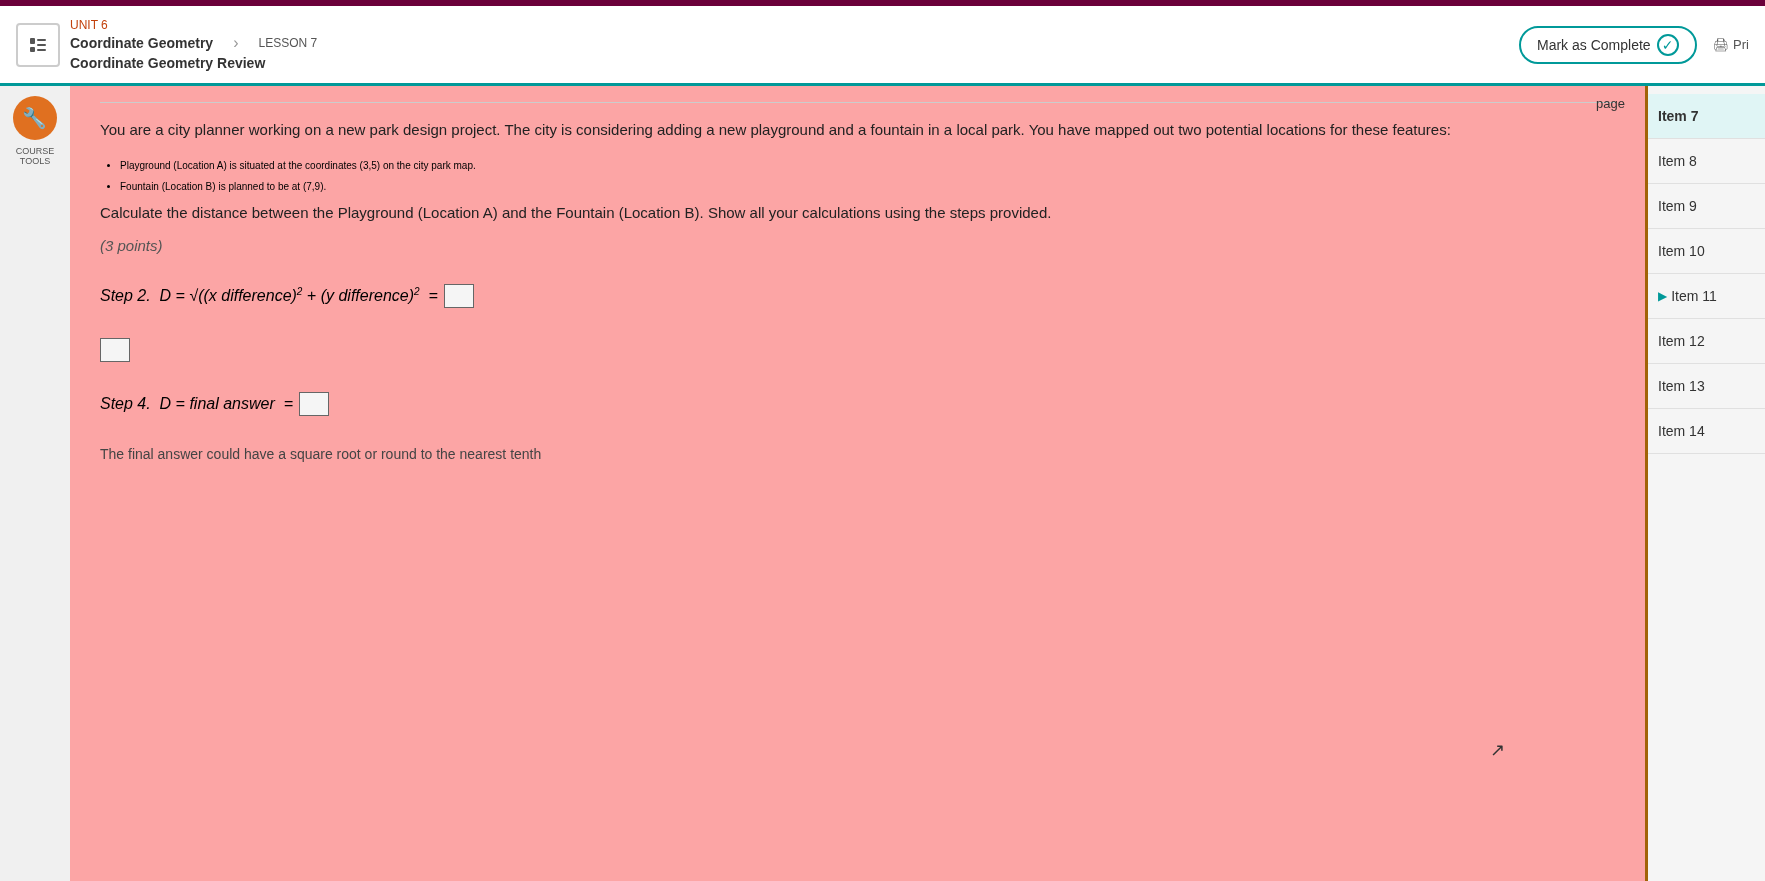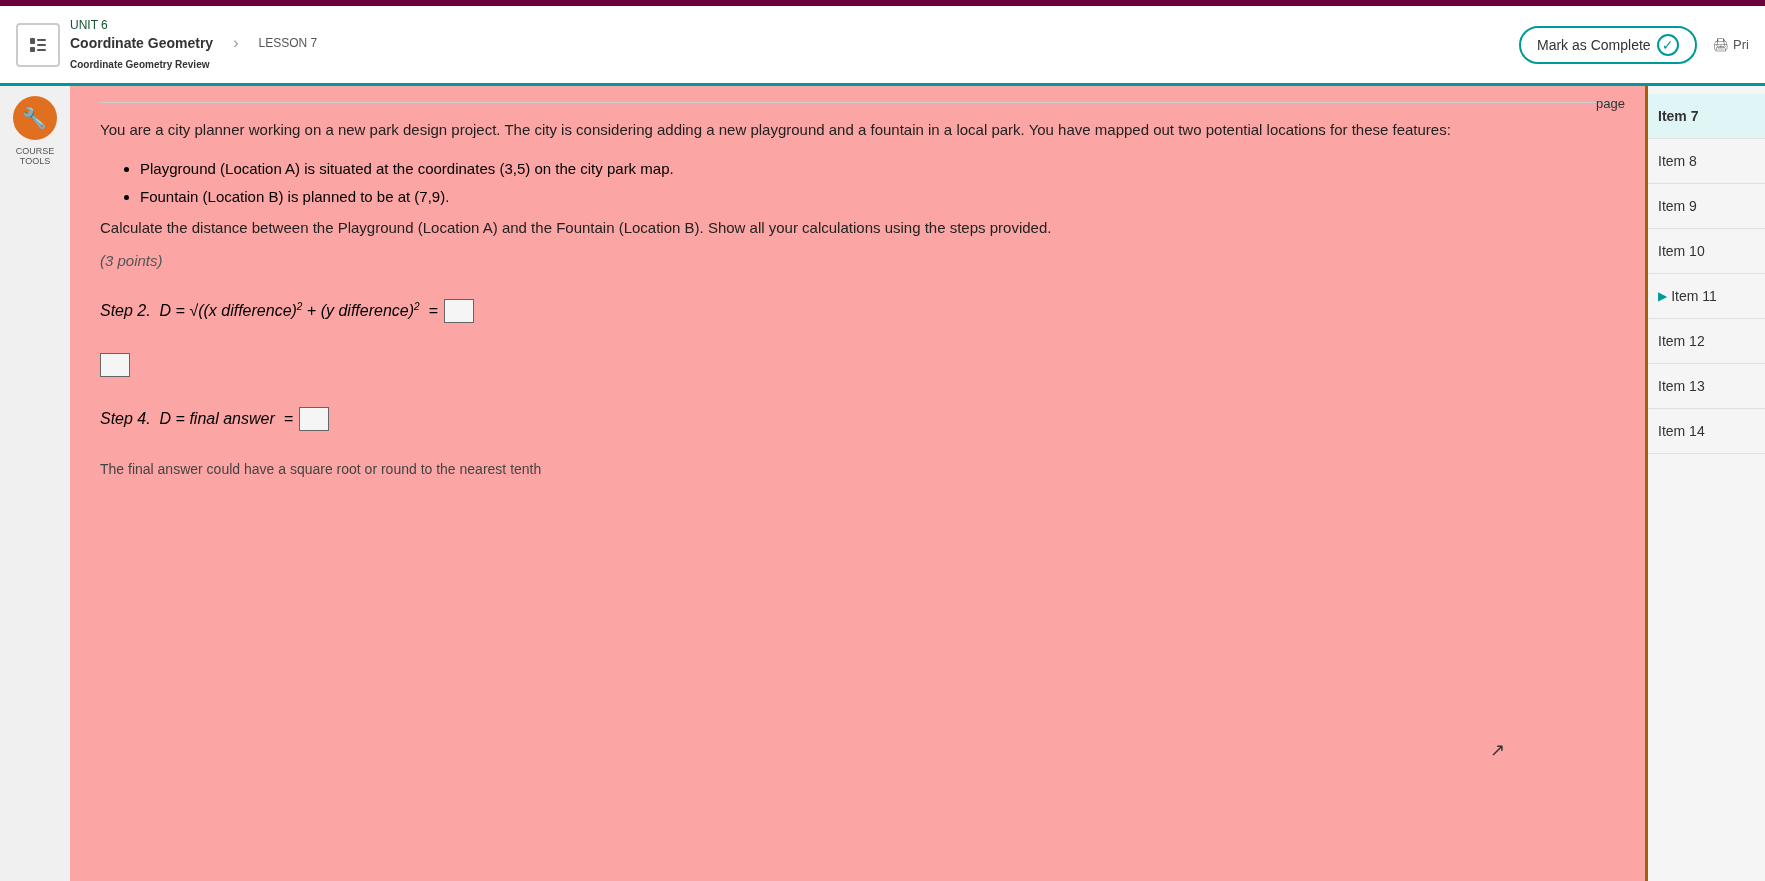--- a/index.html
+++ b/index.html
@@ -158,23 +158,22 @@
       line-height: 1.5;
     }
 
     .bullet-list {
       margin: 10px 0 10px 20px;
       list-style: disc;
     }
 
     .bullet-list li {
       margin-bottom: 6px;
-      font-size: 15px;
+      font-size: 10px;
       line-height: 1.5;
-      margin-left: 20px;
     }
 
     .calculate-text {
       font-size: 15px;
       color: #222;
       margin-bottom: 16px;
     }
 
     .points-text {
       font-size: 15px;
@@ -276,29 +275,29 @@
       <rect x="2" y="3" width="5" height="6" rx="1" fill="#555"></rect>
       <rect x="2" y="12" width="5" height="5" rx="1" fill="#555"></rect>
       <rect x="9" y="4" width="9" height="2" rx="1" fill="#555"></rect>
       <rect x="9" y="9" width="9" height="2" rx="1" fill="#555"></rect>
       <rect x="9" y="14" width="9" height="2" rx="1" fill="#555"></rect>
     </svg>
   </div>
 
   <div class="breadcrumb-area">
     <div style="display:flex; align-items:center; gap:4px;">
-      <span style="font-size:12px; color:#14532d;">UNIT 6</span>
+      <span style="font-size:12px; color:#c2410c;">UNIT 6</span>
     </div>
     <div style="display:flex; align-items:center; gap:20px;">
       <span style="font-size:14px; color:#333; font-weight:bold;">Coordinate Geometry</span>
       <span style="color:#999; font-size:16px;">›</span>
       <span style="font-size:12px; color:#555;">LESSON 7</span>
     </div>
     <div>
-      <span style="font-size:10px; color:#333; font-weight:bold;">Coordinate Geometry Review</span>
+      <span style="font-size:14px; color:#333; font-weight:bold;">Coordinate Geometry Review</span>
     </div>
   </div>
 
   <div class="header-right">
     <div class="mark-complete-btn">
       <span>Mark as Complete</span>
       <div class="mark-complete-icon">✓</div>
     </div>
     <button class="print-btn">
       <span>🖨</span>

